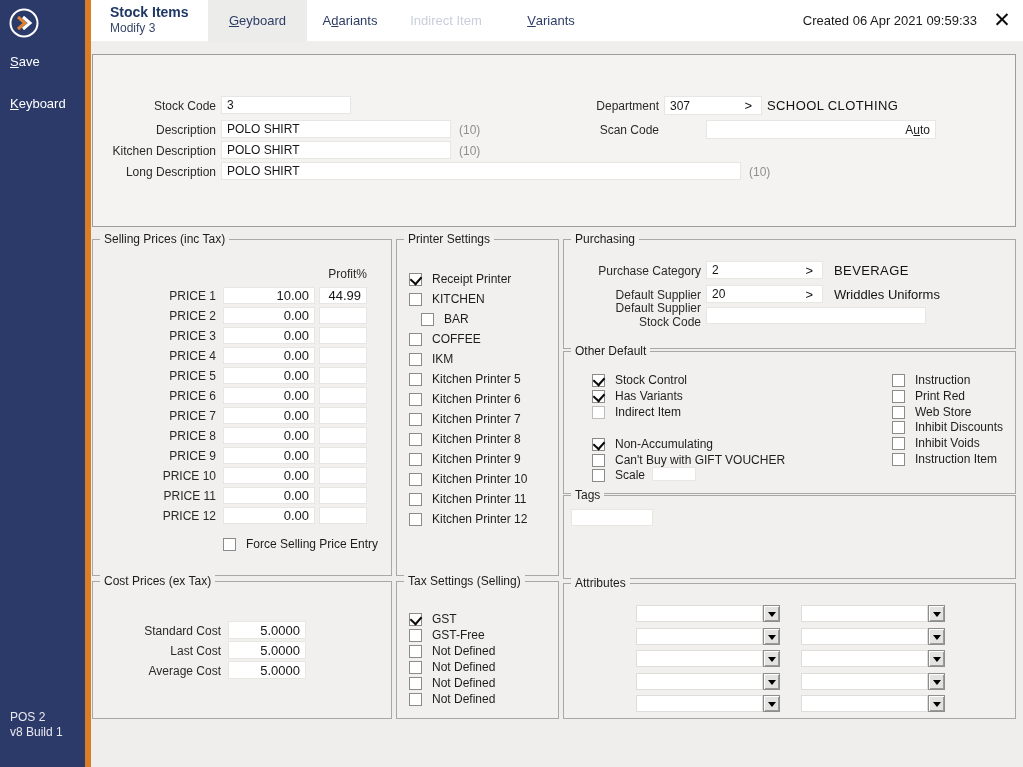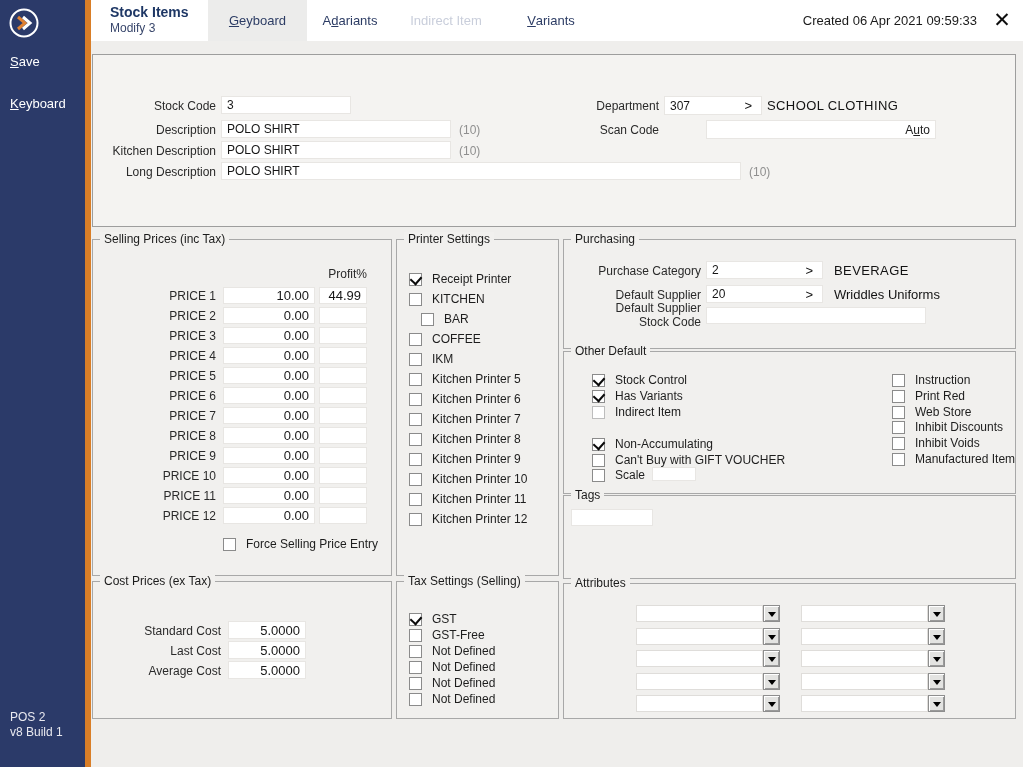--- a/index.html
+++ b/index.html
@@ -302,21 +302,21 @@
       <div class="cbrow" style="left: 328px; top: 67px; justify-content: space-between;">
         <span class="cb"></span>
         <span class="cbl">Inhibit Discounts</span>
       </div>
       <div class="cbrow" style="left: 328px; top: 83px;">
         <span class="cb"></span>
         <span class="cbl">Inhibit Voids</span>
       </div>
       <div class="cbrow" style="left: 328px; top: 99px;">
         <span class="cb"></span>
-        <span class="cbl">Manufactured Item</span>
+        <span class="cbl">Instruction Item</span>
       </div>
     </div>
 </div>
 
 <div class="panel" style="left:563px;top:495px;width:451px;height:82px;">
   <div class="legend">Tags</div>
   <div class="fld" style="left:7px;top:13px;width:82px;height:17px;"></div>
 </div>
 
 <div class="panel" style="left:92px;top:581px;width:298px;height:136px;">

